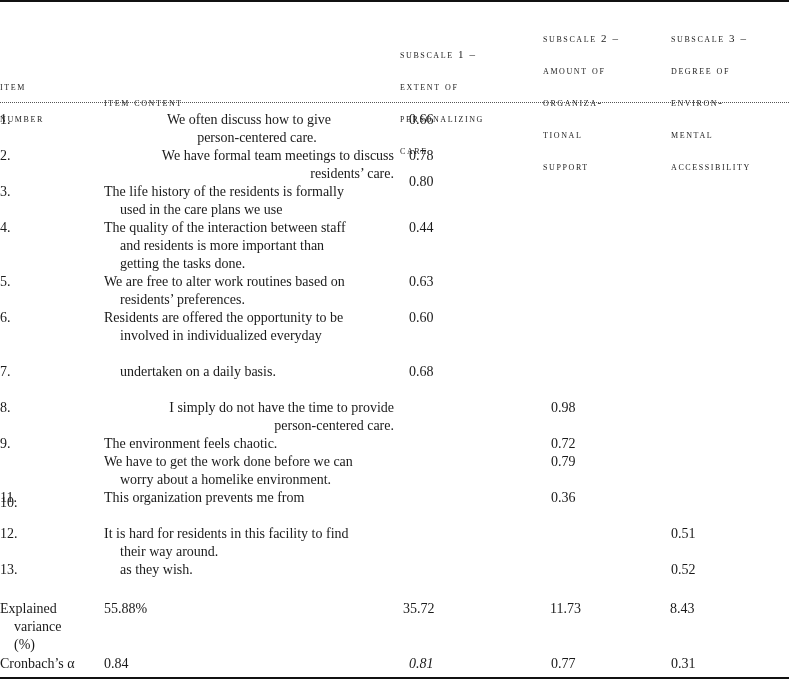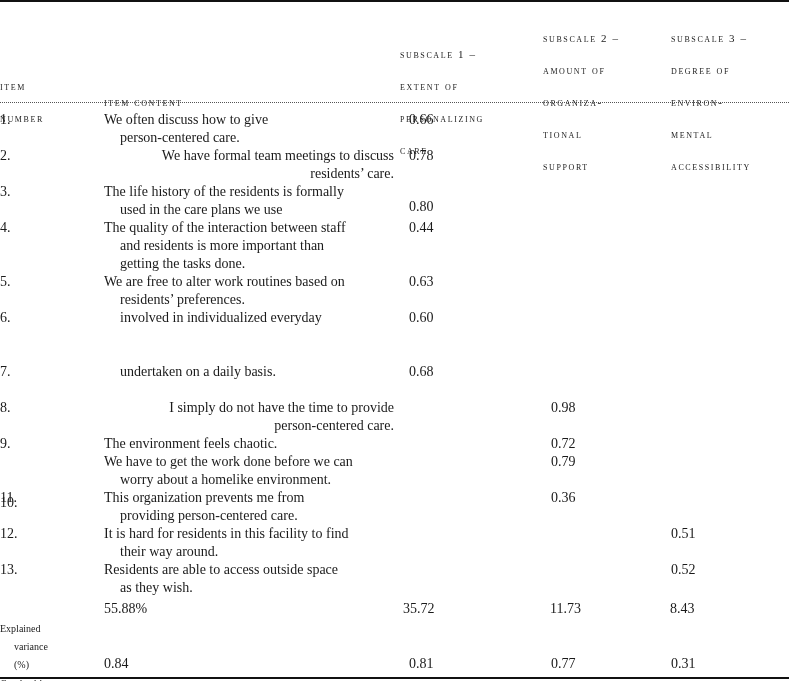--- a/index.html
+++ b/index.html
@@ -14,21 +14,21 @@
 
     .hdr {
       position: absolute; font-size: 11px; letter-spacing: 1.6px; line-height: 16px;
       font-variant: small-caps; text-transform: lowercase; color: #222;
       white-space: pre-line;
     }
     .cell { position: absolute; font-size: 14px; line-height: 18px; white-space: nowrap; }
     .content { position: absolute; font-size: 14px; line-height: 18px; width: 290px; }
     .content .line { display: block; white-space: nowrap; }
     .content .line.indent { padding-left: 16px; }
-    .label { position: absolute; font-size: 10px; line-height: 18px; margin-top: 20px; }
+    .label { position: absolute; font-size: 14px; line-height: 18px; }
     .label .line { display: block; white-space: nowrap; }
     .label .line.indent { padding-left: 14px; }
   </style>
 </head>
 <body>
 
 <div class="rule-top"></div>
 <div class="rule-mid"></div>
 <div class="rule-bottom"></div>
 
@@ -55,52 +55,53 @@
 <div class="hdr" style="left:671px; top:14px;">
   <div>SUBSCALE 3 –</div>
   <div>DEGREE OF</div>
   <div>ENVIRON-</div>
   <div>MENTAL</div>
   <div>ACCESSIBILITY</div>
 </div>
 
 <div id="rows">
     <div class="cell" style="left: 0px; top: 111px;">1.</div>
-    <div class="content" style="left: 104px; top: 111px;">
+    <div class="content" style="left: 104px; top: 111px; text-align: center;">
       <span class="line">We often discuss how to give</span>
       <span class="line indent">person-centered care.</span>
     </div>
     <div class="cell" style="left: 409px; top: 111px;">0.66</div>
     <div class="cell" style="left: 0px; top: 147px;">2.</div>
     <div class="content" style="left: 104px; top: 147px; text-align: right;">
       <span class="line">We have formal team meetings to discuss</span>
       <span class="line indent">residents’ care.</span>
     </div>
     <div class="cell" style="left: 409px; top: 147px;">0.78</div>
     <div class="cell" style="left: 0px; top: 183px;">3.</div>
     <div class="content" style="left: 104px; top: 183px;">
       <span class="line">The life history of the residents is formally</span>
       <span class="line indent">used in the care plans we use</span>
     </div>
-    <div class="cell" style="left: 409px; top: 198px;">0.80</div>
+    <div class="cell" style="left: 409px; top: 173px;">0.80</div>
     <div class="cell" style="left: 0px; top: 219px;">4.</div>
     <div class="content" style="left: 104px; top: 219px;">
       <span class="line">The quality of the interaction between staff</span>
       <span class="line indent">and residents is more important than</span>
       <span class="line indent">getting the tasks done.</span>
     </div>
     <div class="cell" style="left: 409px; top: 219px;">0.44</div>
     <div class="cell" style="left: 0px; top: 273px;">5.</div>
     <div class="content" style="left: 104px; top: 273px;">
       <span class="line">We are free to alter work routines based on</span>
       <span class="line indent">residents’ preferences.</span>
     </div>
     <div class="cell" style="left: 409px; top: 273px;">0.63</div>
     <div class="cell" style="left: 0px; top: 309px;">6.</div>
     <div class="content" style="left: 104px; top: 309px;">
+      <span class="line">Residents are offered the opportunity to be</span>
       <span class="line indent">involved in individualized everyday</span>
     </div>
     <div class="cell" style="left: 409px; top: 309px;">0.60</div>
     <div class="cell" style="left: 0px; top: 363px;">7.</div>
     <div class="content" style="left: 104px; top: 363px;">
       <span class="line indent">undertaken on a daily basis.</span>
     </div>
     <div class="cell" style="left: 409px; top: 363px;">0.68</div>
     <div class="cell" style="left: 0px; top: 399px;">8.</div>
     <div class="content" style="left: 104px; top: 399px; text-align: right;">
@@ -115,46 +116,44 @@
     <div class="cell" style="left: 551px; top: 435px;">0.72</div>
     <div class="cell" style="left: 0px; top: 453px; margin-top: 41px;">10.</div>
     <div class="content" style="left: 104px; top: 453px;">
       <span class="line">We have to get the work done before we can</span>
       <span class="line indent">worry about a homelike environment.</span>
     </div>
     <div class="cell" style="left: 551px; top: 453px;">0.79</div>
     <div class="cell" style="left: 0px; top: 489px;">11.</div>
     <div class="content" style="left: 104px; top: 489px;">
       <span class="line">This organization prevents me from</span>
-      <span class="line indent">providing person-centered care.</span>
     </div>
     <div class="cell" style="left: 551px; top: 489px;">0.36</div>
     <div class="cell" style="left: 0px; top: 525px;">12.</div>
     <div class="content" style="left: 104px; top: 525px;">
       <span class="line">It is hard for residents in this facility to find</span>
       <span class="line indent">their way around.</span>
     </div>
     <div class="cell" style="left: 671px; top: 525px;">0.51</div>
     <div class="cell" style="left: 0px; top: 561px;">13.</div>
     <div class="content" style="left: 104px; top: 561px;">
-      <span class="line">Residents are able to access outside space</span>
       <span class="line indent">as they wish.</span>
     </div>
     <div class="cell" style="left: 671px; top: 561px; font-family: Liberation Serif, serif;">0.52</div>
   </div>
 
 <div class="label" style="left:0; top:600px;">
   <span class="line">Explained</span>
   <span class="line indent">variance</span>
   <span class="line indent">(%)</span>
 </div>
 <div class="cell" style="left:104px; top:600px;">55.88%</div>
 <div class="cell" style="left:403px; top:600px;">35.72</div>
 <div class="cell" style="left:550px; top:600px;">11.73</div>
 <div class="cell" style="left:670px; top:600px;">8.43</div>
 
 <div class="label" style="left:0; top:655px;">
   <span class="line">Cronbach’s α</span>
 </div>
 <div class="cell" style="left:104px; top:655px;">0.84</div>
-<div class="cell" style="left:409px; top:655px;">0.81</div>
+<div class="cell" style="left:409px; top:655px;font-style:italic;">0.81</div>
 <div class="cell" style="left:551px; top:655px;">0.77</div>
 <div class="cell" style="left:671px; top:655px;">0.31</div>
 
 </body></html>

